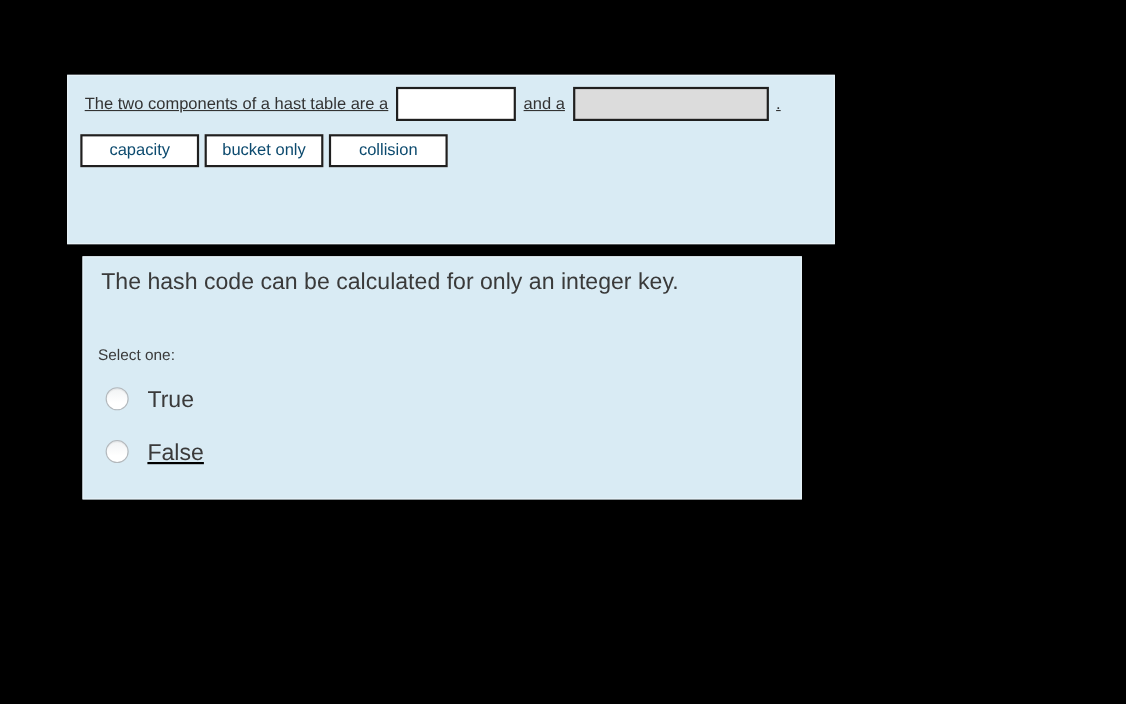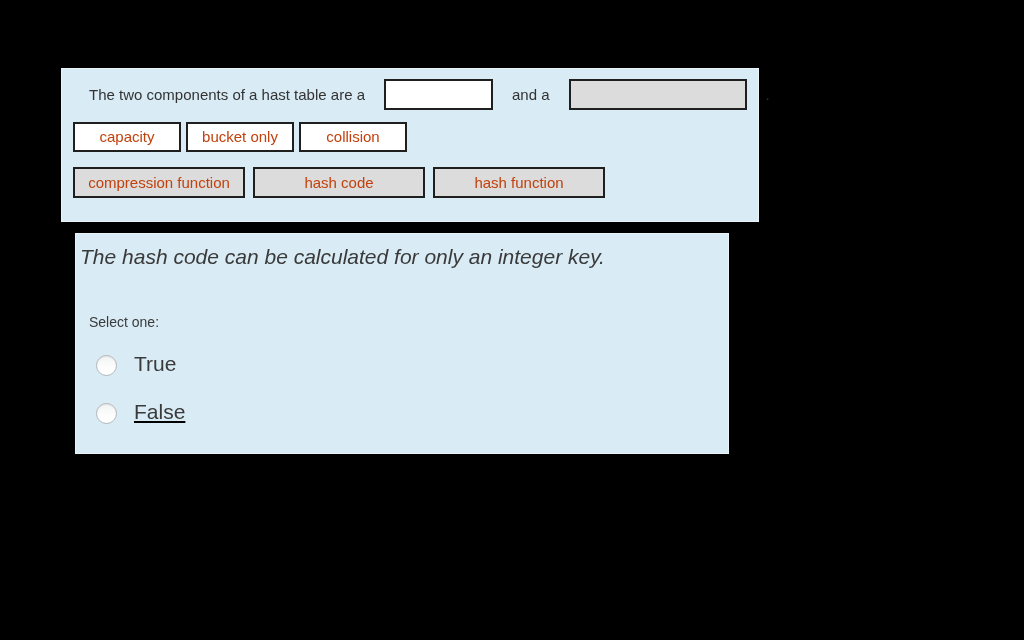--- a/index.html
+++ b/index.html
@@ -38,21 +38,22 @@
     left: 11px;
     top: 10px;
     height: 31px;
     display: flex;
     align-items: center;
     font-size: 15px;
     color: #333333;
     white-space: nowrap;
   }
   .q-line .txt {
-    margin: 0 16px;
+    margin: 0 4px;
+    text-decoration: underline;
   }
   .blank {
     display: inline-block;
     width: 109px;
     height: 31px;
     box-sizing: border-box;
     border: 2px solid #1f1f1f;
     background: #ffffff;
     margin: 0 3px;
   }
@@ -67,56 +68,55 @@
     gap: 5px;
   }
   .tile-row.row1 { top: 53px; }
   .tile-row.row2 { top: 98px; gap: 8px; }
   .tile {
     box-sizing: border-box;
     height: 30px;
     line-height: 26px;
     border: 2px solid #1f1f1f;
     background: #ffffff;
-    color: #c2410c;
+    color: #0c4a6e;
     font-size: 15px;
     text-align: center;
     padding: 0 12px;
     min-width: 108px;
     cursor: move;
   }
   .row2 .tile {
     height: 31px;
     line-height: 27px;
     min-width: 172px;
     background: #dcdcdc;
   }
   
   .statement {
     position: absolute;
-    left: 4px;
+    left: 16px;
     top: 11px;
     margin: 0;
     font-size: 21px;
     color: #3a3a3a;
-    font-style: italic;
   }
   .prompt {
     position: absolute;
     left: 13px;
     top: 80px;
     margin: 0;
     font-size: 14px;
     color: #3a3a3a;
   }
   .option {
     position: absolute;
     left: 20px;
     display: flex;
-    align-items: flex-end;
+    align-items: flex-start;
     gap: 17px;
     cursor: pointer;
   }
   .option-true { top: 118px; }
   .option-false { top: 166px; text-decoration: underline; }
   .radio {
     width: 21px;
     height: 21px;
     box-sizing: border-box;
     border-radius: 50%;
@@ -142,25 +142,20 @@
       <span class="blank blank-gray"></span>
       <span class="txt">.</span>
     </div>
 
     <div class="tile-row row1">
       <div class="tile">capacity</div>
       <div class="tile">bucket only</div>
       <div class="tile">collision</div>
     </div>
 
-    <div class="tile-row row2">
-      <div class="tile">compression function</div>
-      <div class="tile">hash code</div>
-      <div class="tile">hash function</div>
-    </div>
   </section>
 
   <section class="panel panel-tf">
     <p class="statement">The hash code can be calculated for only an integer key.</p>
     <p class="prompt">Select one:</p>
 
     <div class="option option-true">
       <span class="radio"></span>
       <span class="option-label">True</span>
     </div>

